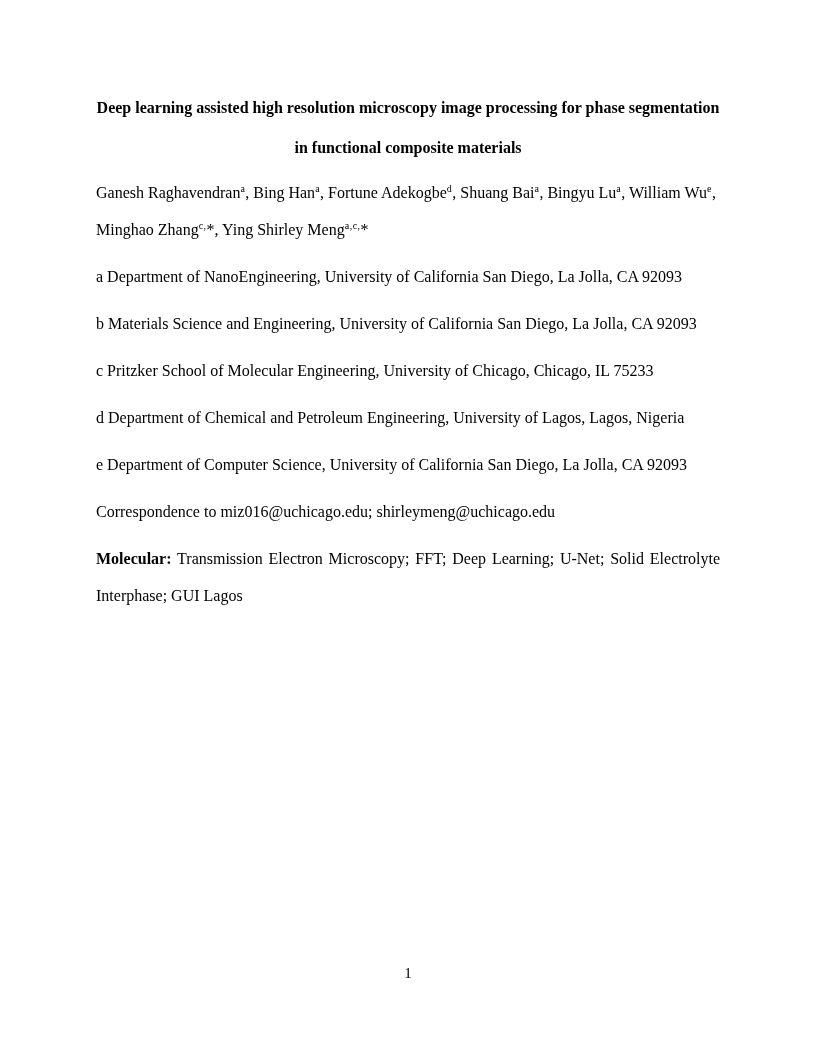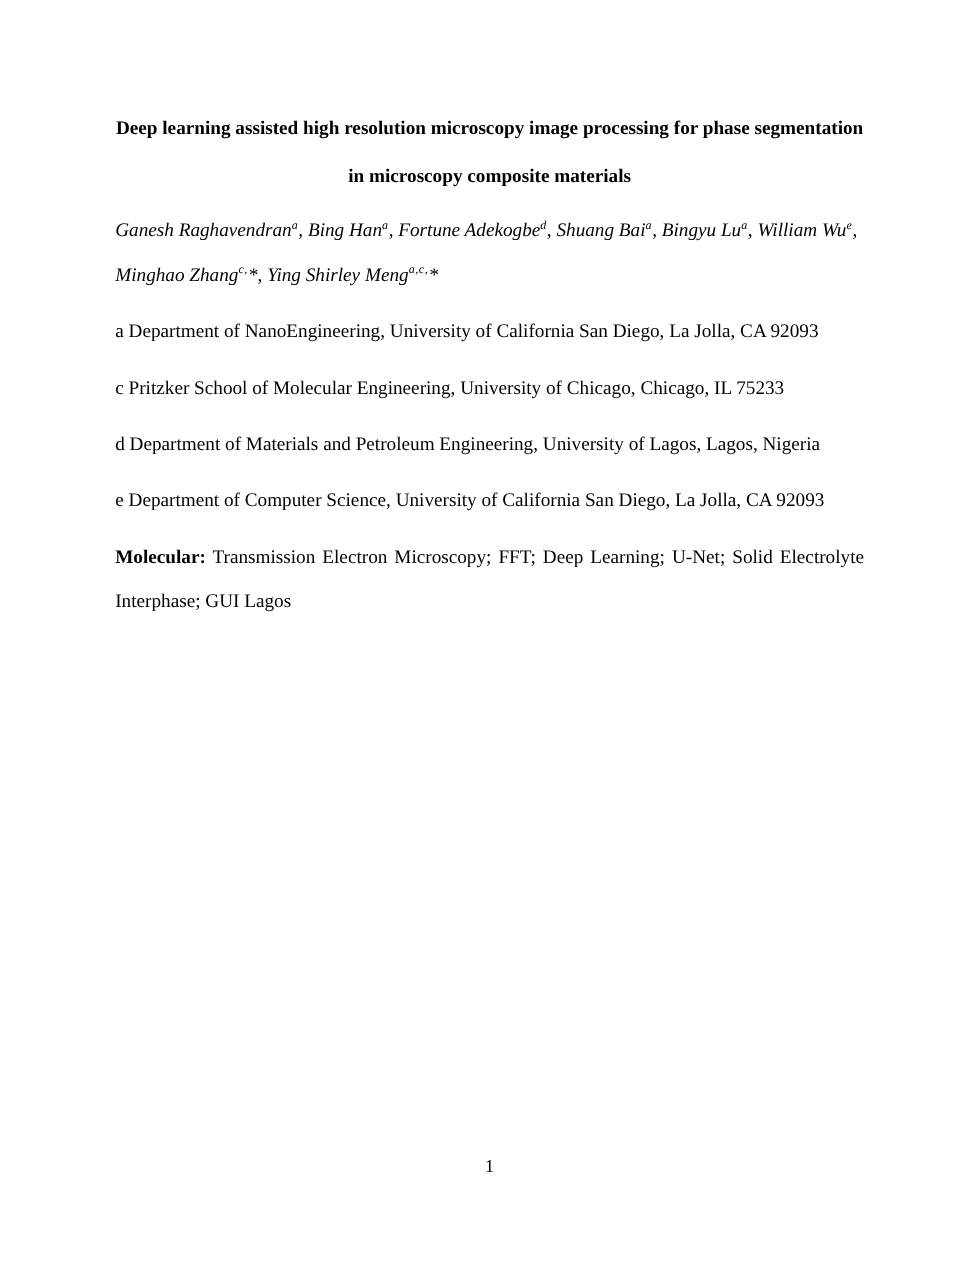--- a/index.html
+++ b/index.html
@@ -22,21 +22,21 @@
     line-height: 37px;
     white-space: nowrap;
   }
   .wrapline { white-space: normal; }
   .title-line {
     font-weight: bold;
     text-align: center;
     line-height: 40px;
     white-space: normal;
   }
-  .authors-line { font-style: italic; }
+  .authors-line { }
   sup.aff {
     font-size: 10px;
     line-height: 0;
     vertical-align: super;
     letter-spacing: 0.5px;
   }
   .kw-line1 {
     text-align: justify;
     text-align-last: justify;
   }
@@ -51,45 +51,51 @@
     line-height: 18px;
   }
 </style>
 </head>
 <body>
 
 <div class="page">
 
   <div class="para title-para">
     <div class="line title-line">Deep learning assisted high resolution microscopy image processing for phase segmentation</div>
-    <div class="line title-line">in microscopy composite materials</div>
+    <div class="line title-line">in functional composite materials</div>
   </div>
 
   <div class="para">
     <div class="line authors-line">Ganesh Raghavendran<sup class="aff">a</sup>, Bing Han<sup class="aff">a</sup>, Fortune Adekogbe<sup class="aff">d</sup>, Shuang Bai<sup class="aff">a</sup>, Bingyu Lu<sup class="aff">a</sup>, William Wu<sup class="aff">e</sup>,</div>
     <div class="line authors-line">Minghao Zhang<sup class="aff">c,</sup>*, Ying Shirley Meng<sup class="aff">a,c,</sup>*</div>
   </div>
 
   <div class="para">
     <div class="line">a Department of NanoEngineering, University of California San Diego, La Jolla, CA 92093</div>
   </div>
 
+  <div class="para">
+    <div class="line">b Materials Science and Engineering, University of California San Diego, La Jolla, CA 92093</div>
+  </div>
 
   <div class="para">
     <div class="line">c Pritzker School of Molecular Engineering, University of Chicago, Chicago, IL 75233</div>
   </div>
 
   <div class="para">
-    <div class="line">d Department of Materials and Petroleum Engineering, University of Lagos, Lagos, Nigeria</div>
+    <div class="line">d Department of Chemical and Petroleum Engineering, University of Lagos, Lagos, Nigeria</div>
   </div>
 
   <div class="para">
     <div class="line">e Department of Computer Science, University of California San Diego, La Jolla, CA 92093</div>
   </div>
 
+  <div class="para">
+    <div class="line">Correspondence to miz016@uchicago.edu; shirleymeng@uchicago.edu</div>
+  </div>
 
   <div class="para">
     <div class="line wrapline kw-line1"><span class="kw-label">Molecular:</span> <span>Transmission Electron Microscopy; FFT; Deep Learning; U-Net; Solid Electrolyte</span></div>
     <div class="line">Interphase; GUI Lagos</div>
   </div>
 
   <div class="page-number">1</div>
 
 </div>
 

